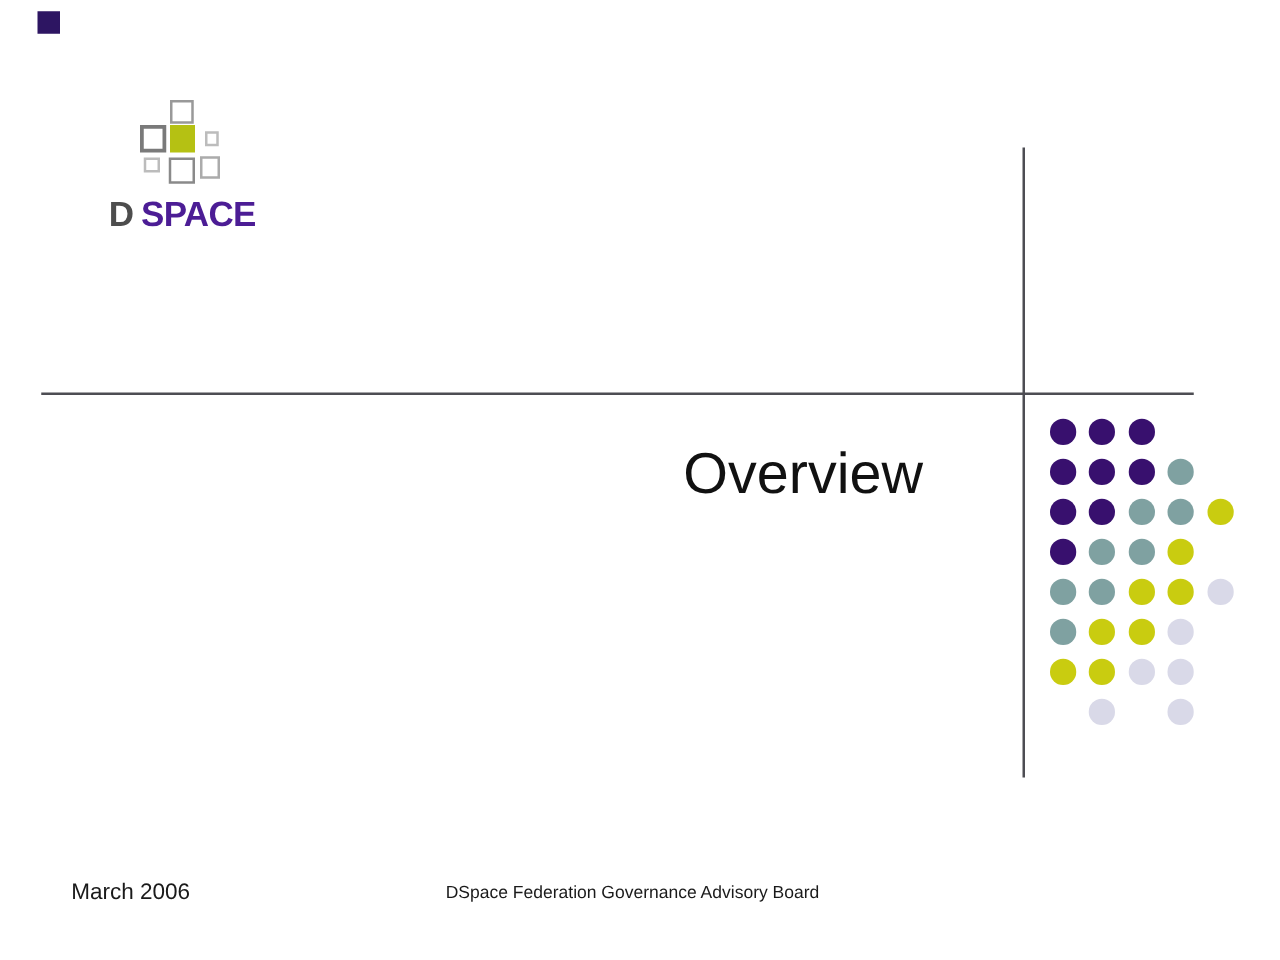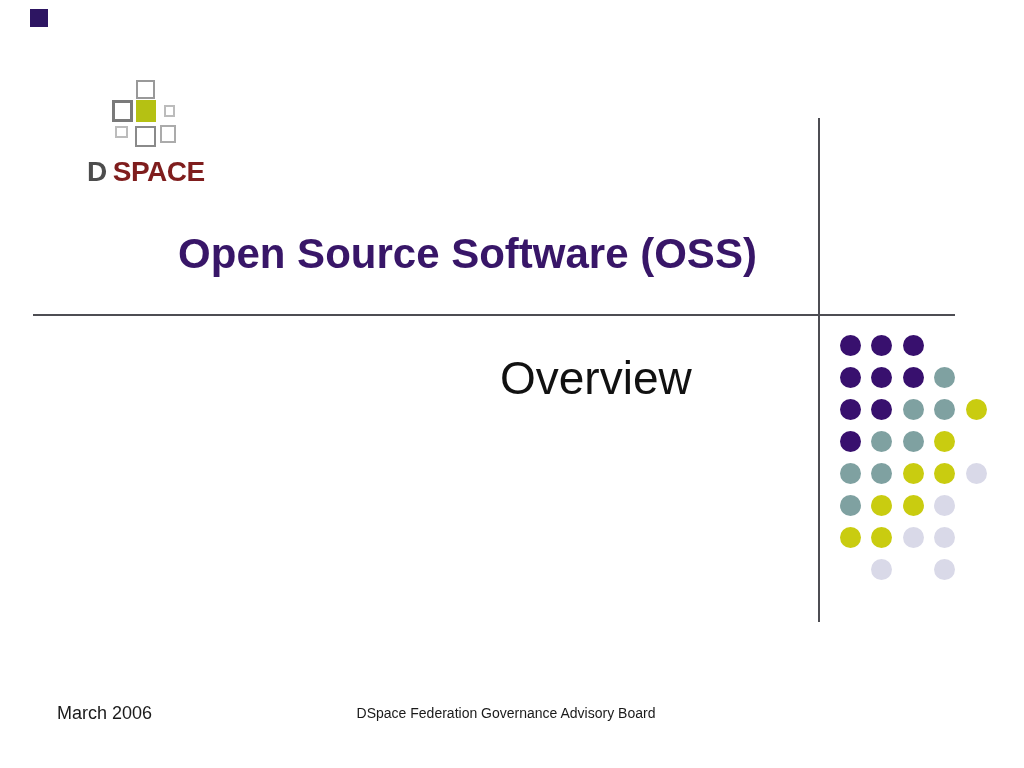--- a/index.html
+++ b/index.html
@@ -29,21 +29,21 @@
   .title{
     position:absolute;left:40px;top:231px;width:855px;
     text-align:center;font-size:42px;font-weight:bold;line-height:1.1;
   }
   
   .hrule{position:absolute;left:33px;top:314px;width:922px;height:2px;}
   .vrule{position:absolute;left:818px;top:118px;width:2px;height:504px;}
   
   .subtitle{
     position:absolute;left:500px;top:354px;width:285px;
-    text-align:left;font-size:46px;font-weight:400;color:#111;line-height:1.05;
+    text-align:center;font-size:46px;font-weight:400;color:#111;line-height:1.05;
   }
   
   .dots{position:absolute;left:0;top:0;width:1024px;height:768px;pointer-events:none;}
   .dot{position:absolute;width:21px;height:21px;border-radius:50%;}
   
   .footer-date{position:absolute;left:57px;top:703px;font-size:18px;color:#1a1a1a;line-height:20px;}
   .footer-center{
     position:absolute;left:0;top:703px;width:1012px;text-align:center;
     font-size:14px;color:#1a1a1a;line-height:20px;
   }
@@ -57,25 +57,24 @@
 
   <div>
     <div class="lsq sq-top"></div>
     <div class="lsq sq-left"></div>
     <div class="lsq sq-yellow" style="background: rgb(181, 193, 19);"></div>
     <div class="lsq sq-rsmall"></div>
     <div class="lsq sq-blsmall"></div>
     <div class="lsq sq-bottom"></div>
     <div class="lsq sq-br"></div>
     <div class="logo-text">
-      <span class="d" style="color: rgb(77, 77, 77);">D</span><span class="s" style="color: #7f1d1d;">SPACE</span>
+      <span class="d" style="color: rgb(77, 77, 77);">D</span><span class="s" style="color: #4c1d95;">SPACE</span>
     </div>
   </div>
 
-  <div class="title" style="color: rgb(56, 22, 104);">Open Source Software (OSS)</div>
 
   <div class="hrule" style="background: rgb(77, 77, 83);"></div>
   <div class="vrule" style="background: rgb(77, 77, 83);"></div>
 
   <div class="subtitle">Overview</div>
 
   <div class="dots">
       <div class="dot" style="left: 839.5px; top: 334.5px; background: rgb(56, 16, 110);"></div>
       <div class="dot" style="left: 871px; top: 334.5px; background: rgb(56, 16, 110);"></div>
       <div class="dot" style="left: 902.5px; top: 334.5px; background: rgb(56, 16, 110);"></div>

